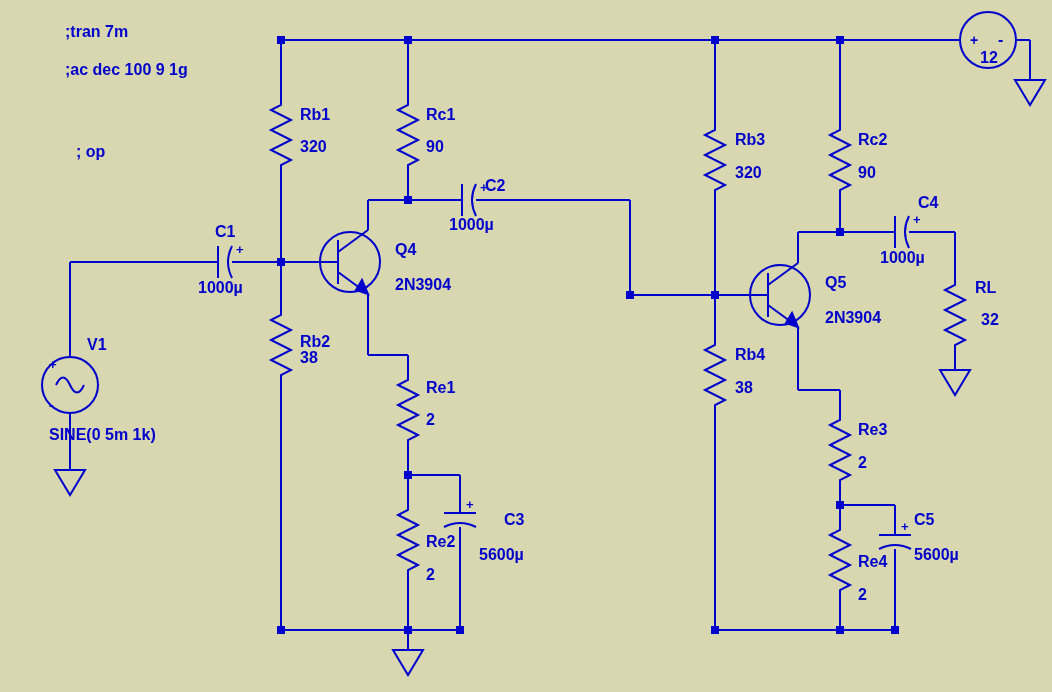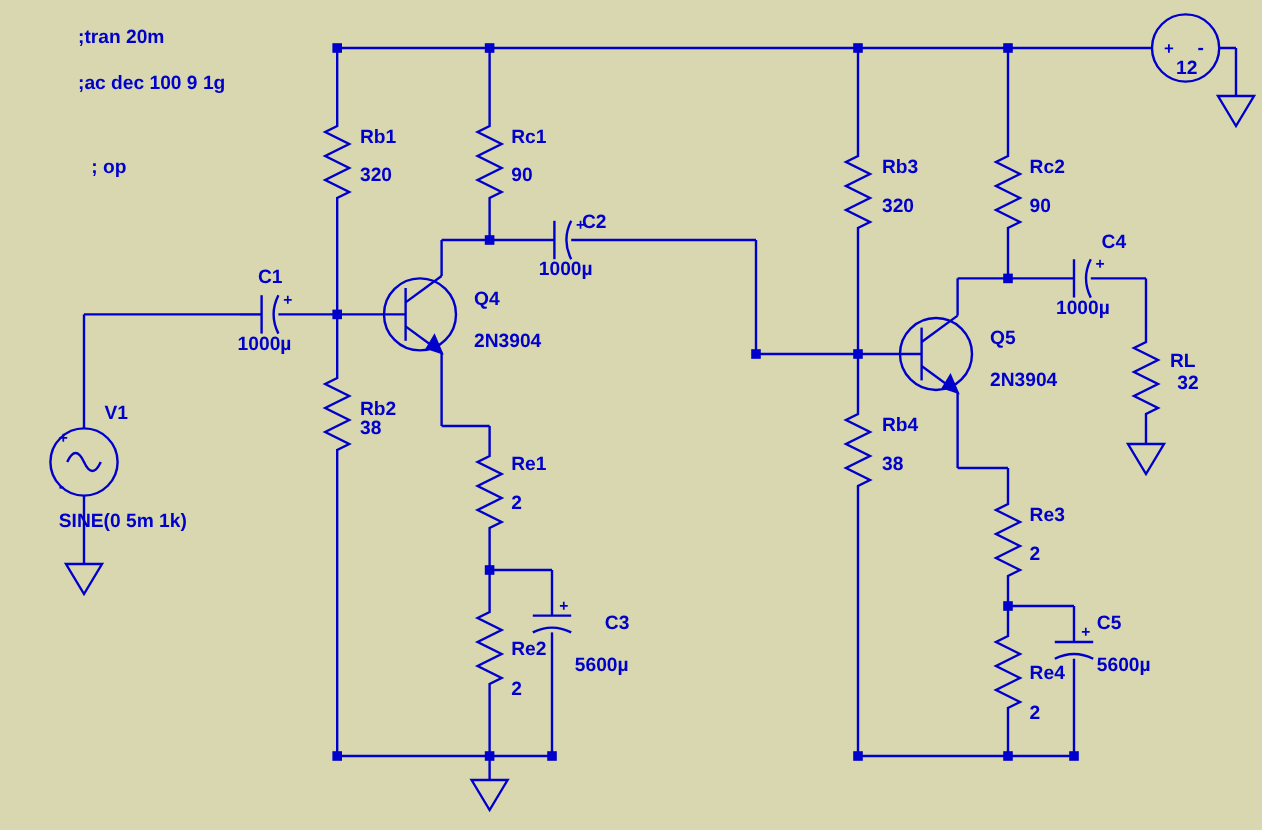--- a/index.html
+++ b/index.html
@@ -190,23 +190,23 @@
 <div class="node" style="left:460px;top:630px"></div>
 <div class="node" style="left:281px;top:630px"></div>
 <div class="node" style="left:630px;top:295px"></div>
 <div class="node" style="left:715px;top:295px"></div>
 <div class="node" style="left:840px;top:232px"></div>
 <div class="node" style="left:840px;top:505px"></div>
 <div class="node" style="left:840px;top:630px"></div>
 <div class="node" style="left:715px;top:630px"></div>
 <div class="node" style="left:895px;top:630px"></div>
 
-<div class="label" style="left:65px;top:22px">;tran 20m</div>
+<div class="label" style="left:65px;top:22px">;tran 7m</div>
 <div class="label" style="left:65px;top:60px">;ac dec 100 9 1g</div>
-<div class="label" style="left:76px;top:130px">; op</div>
+<div class="label" style="left:76px;top:142px">; op</div>
 
 <div class="label" style="left:87px;top:335px">V1</div>
 <div class="label" style="left:49px;top:425px">SINE(0 5m 1k)</div>
 
 <div class="label" style="left:300px;top:105px">Rb1</div>
 <div class="label" style="left:300px;top:137px">320</div>
 
 <div class="label" style="left:426px;top:105px">Rc1</div>
 <div class="label" style="left:426px;top:137px">90</div>
 
@@ -233,21 +233,21 @@
 
 <div class="label" style="left:735px;top:130px">Rb3</div>
 <div class="label" style="left:735px;top:163px">320</div>
 
 <div class="label" style="left:858px;top:130px">Rc2</div>
 <div class="label" style="left:858px;top:163px">90</div>
 
 <div class="label" style="left:918px;top:193px">C4</div>
 <div class="label" style="left:880px;top:248px">1000µ</div>
 
-<div class="label" style="left:975px;top:292px">RL</div>
+<div class="label" style="left:975px;top:278px">RL</div>
 <div class="label" style="left:981px;top:310px">32</div>
 
 <div class="label" style="left:825px;top:273px">Q5</div>
 <div class="label" style="left:825px;top:308px">2N3904</div>
 
 <div class="label" style="left:735px;top:345px">Rb4</div>
 <div class="label" style="left:735px;top:378px">38</div>
 
 <div class="label" style="left:858px;top:420px">Re3</div>
 <div class="label" style="left:858px;top:453px">2</div>

